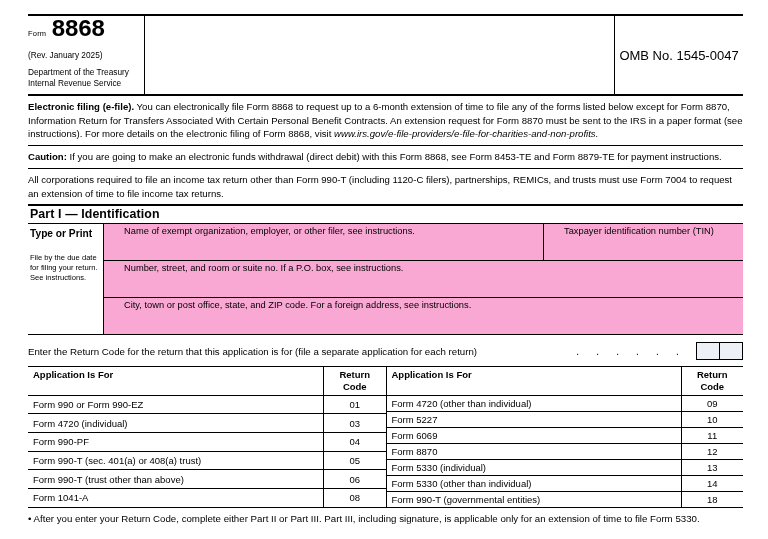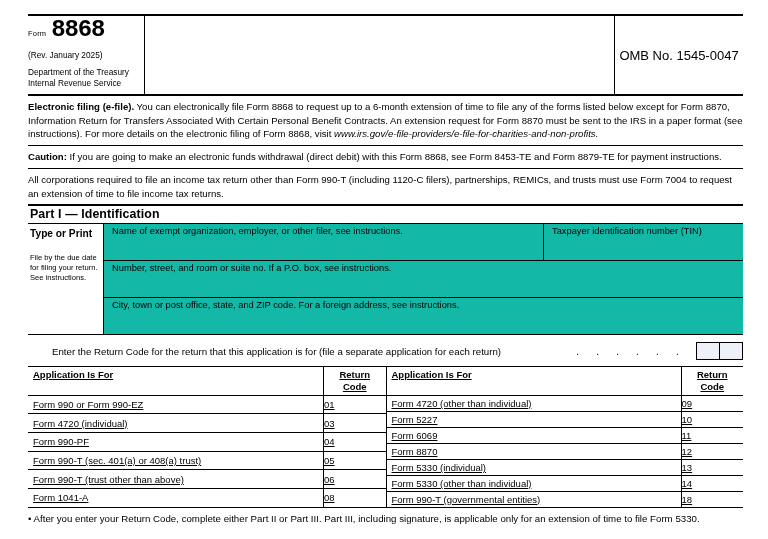--- a/index.html
+++ b/index.html
@@ -128,39 +128,38 @@
     line-height: 1.35;
     margin-top: 12px;
   }
   .id-right { flex: 1; display: flex; flex-direction: column; }
   .id-row {
     display: flex;
     border-bottom: 1.2px solid #000;
   }
   .id-row:last-child { border-bottom: none; }
   .id-cell {
-    background: #14b8a6;
-    padding: 2px 0 0 8px;
+    background: #f9a8d4;
+    padding: 2px 0 0 20px;
     font-size: 9.3px;
     line-height: 1.25;
     height: 36px;
   }
   .id-cell.wide { flex: 1; }
   .id-cell.tin {
     width: 200px;
     border-left: 1.4px solid #000;
   }
 
   
   .retline {
     display: flex;
     align-items: center;
     padding: 7px 0 6px 0;
     font-size: 9.7px;
-    margin-left: 24px;
   }
   .retline .txt { white-space: nowrap; }
   .dots {
     flex: 1;
     letter-spacing: 7.2px;
     font-size: 10px;
     text-align: right;
     padding-right: 10px;
     overflow: hidden;
     white-space: nowrap;
@@ -175,39 +174,39 @@
     flex: 1;
     background: #eef0f8;
   }
   .codebox span:first-child { border-right: 1.3px solid #000; }
 
   
   .tables {
     display: flex;
     border-top: 1.8px solid #000;
     border-bottom: 1.8px solid #000;
-    text-decoration: underline;
   }
   .tbl { width: 50%; border-collapse: collapse; table-layout: fixed; }
   .tbl.right { border-left: 1.5px solid #000; }
   .tbl th, .tbl td {
     font-size: 9.5px;
     text-align: left;
     padding: 2px 0 2px 5px;
     border-bottom: 1.1px solid #000;
   }
   .tbl th {
     font-weight: 700;
     border-bottom: 1.6px solid #000;
     vertical-align: top;
     line-height: 1.18;
     padding-bottom: 3px;
   }
   .tbl .code {
     width: 62px;
+    text-align: center;
     padding-left: 0;
     border-left: 1.3px solid #000;
   }
   .tbl tr:last-child td { border-bottom: none; }
   .tbl th.code { text-align: center; }
 
   
   .bullet {
     font-size: 9.7px;
     line-height: 1.45;

